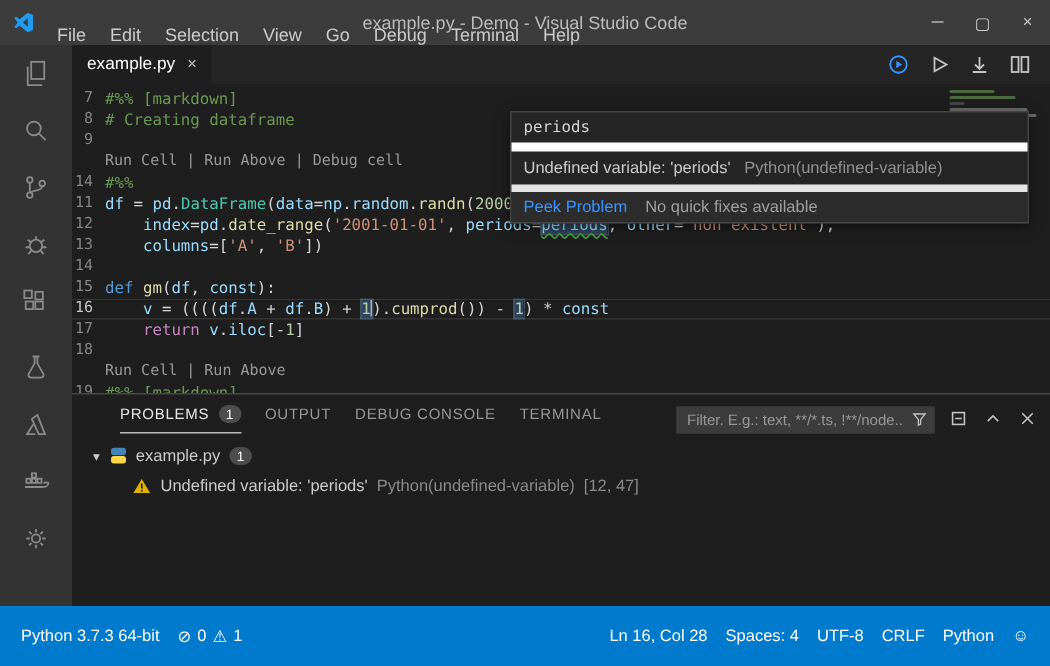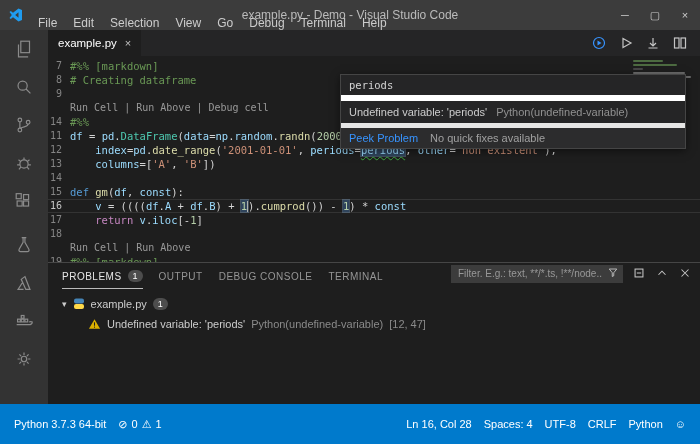--- a/index.html
+++ b/index.html
@@ -52,21 +52,21 @@
   .hover { position:absolute; left:340px; top:74px; width:346px; background:#252526; border:1px solid #454545; z-index:20; box-shadow:0 2px 8px rgba(0,0,0,.5); font-size:11px; }
   .hover-title { font-family:"DejaVu Sans Mono",monospace; font-size:10.5px; color:#d4d4d4; padding:4px 8px; }
   .hover-msg { padding:5px 8px; border-top:6px solid #ffffff; color:#cccccc; }
   .hover-src { color:#919191; margin-left:6px; }
   .hover-actions { border-top:5px solid #e5e5e5; background:#2c2c2d; padding:4px 8px; display:flex; align-items:center; gap:12px; }
   .peek { color:#3794ff; cursor:pointer; }
   .hint { color:#a0a0a0; }
 
   
   .panel { position:absolute; left:48px; right:0; top:262px; bottom:24px; background:#1e1e1e; border-top:1px solid #464646; z-index:5; }
-  .panel-header { height:26px; display:flex; align-items:flex-start; padding:0 8px 0 14px; }
+  .panel-header { height:26px; display:flex; align-items:flex-end; padding:0 8px 0 32px; }
   .ptab { font-size:10px; letter-spacing:.5px; color:#969696; margin-right:16px; height:26px; display:flex; align-items:center; gap:6px; cursor:pointer; }
   .ptab.active { color:#e7e7e7; box-shadow: inset 0 -1px 0 #bbbbbb; }
   .pbadge { background:#4d4d4d; color:#ffffff; font-size:9px; border-radius:8px; padding:1px 5px; letter-spacing:0; }
   .panel-actions { margin-left:auto; display:flex; align-items:center; gap:9px; }
   .filter-wrap { position:relative; }
   .filter { width:172px; height:18px; background:#3c3c3c; border:1px solid #3c3c3c; color:#cccccc; font-size:10px; padding:0 20px 0 6px; outline:none; font-family:"Liberation Sans",sans-serif; }
   .filter::placeholder { color:#989898; }
   .funnel { position:absolute; right:4px; top:3px; }
   .panel-actions svg { stroke:#c5c5c5; fill:none; stroke-width:1.2; cursor:pointer; }
   .tree { padding-top:5px; font-size:11px; }

